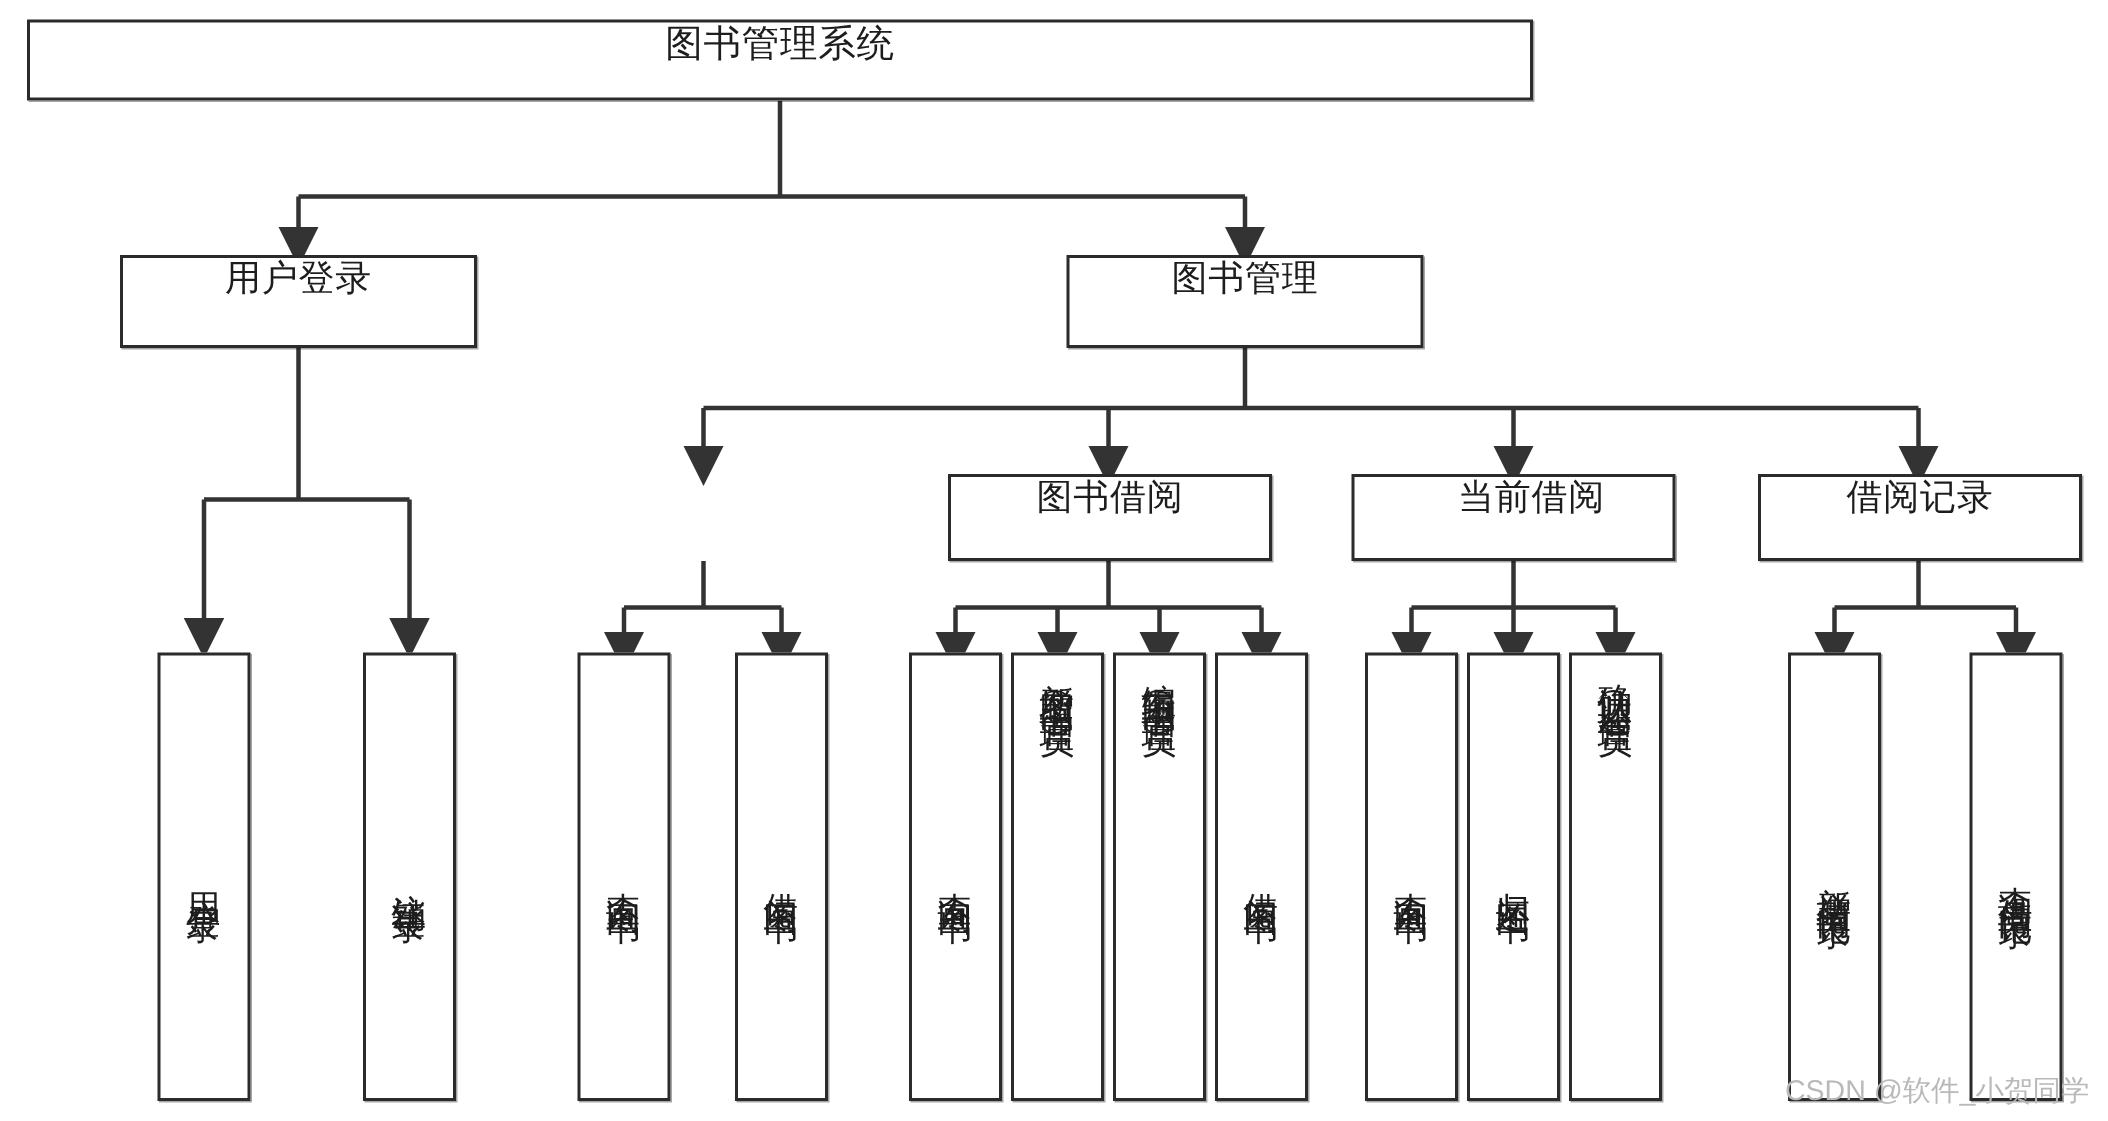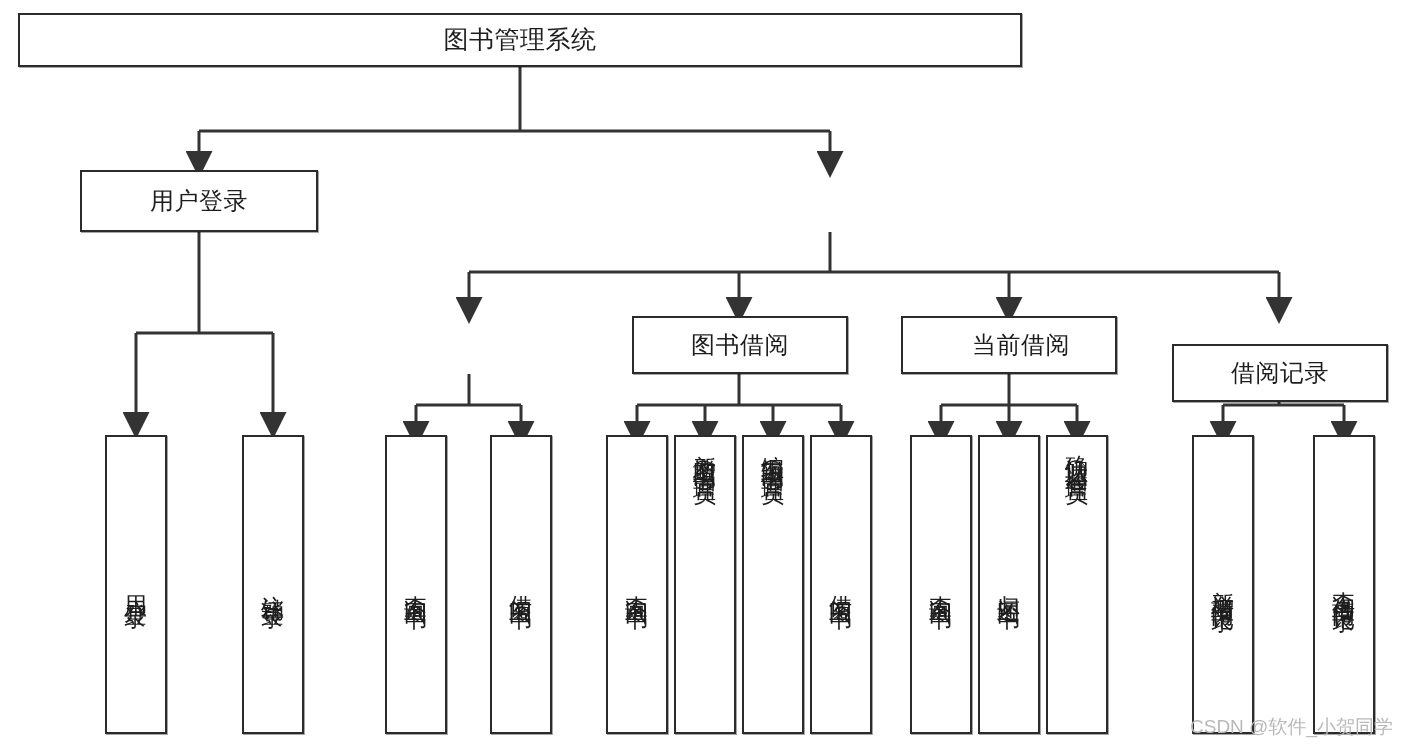--- a/index.html
+++ b/index.html
@@ -24,21 +24,20 @@
     top: 0;
     width: 1405px;
     height: 747px;
   }
   .node {
     position: absolute;
     box-sizing: border-box;
     border: 2px solid #2b2b2b;
     background: #ffffff;
     display: flex;
-    align-items: center;
     justify-content: center;
     color: #1d1d1d;
     box-shadow: 1px 1px 0 rgba(0,0,0,0.35);
   }
   .node .label {
     display: block;
     text-align: center;
     line-height: 1.18;
     letter-spacing: 0.5px;
   }
@@ -129,28 +128,31 @@
     </g>
   </svg>
 
   <div class="node horizontal root" style="left:18px; top:13px; width:1004px; height:54px;">
     <span class="label">图书管理系统</span>
   </div>
 
   <div class="node horizontal" style="left:80px; top:170px; width:238px; height:62px;">
     <span class="label">用户登录</span>
   </div>
+  <div class="node horizontal" style="left:711px; top:170px; width:238px; height:62px;">
+    <span class="label">图书管理</span>
+  </div>
 
   <div class="node horizontal" style="left:632px; top:316px; width:216px; height:58px;">
     <span class="label">图书借阅</span>
   </div>
   <div class="node horizontal" style="left:901px; top:316px; width:216px; height:58px;padding-left:24px;">
     <span class="label">当前借阅</span>
   </div>
-  <div class="node horizontal" style="left:1172px; top:316px; width:216px; height:58px;margin-top:28px;">
+  <div class="node horizontal" style="left:1172px; top:316px; width:216px; height:58px;">
     <span class="label">借阅记录</span>
   </div>
 
   <div class="node vertical center-text" style="left:105px; top:435px; width:62px; height:299px;">
     <span class="label">用户登录</span>
   </div>
   <div class="node vertical center-text" style="left:242px; top:435px; width:62px; height:299px;">
     <span class="label">注销登录</span>
   </div>
 

